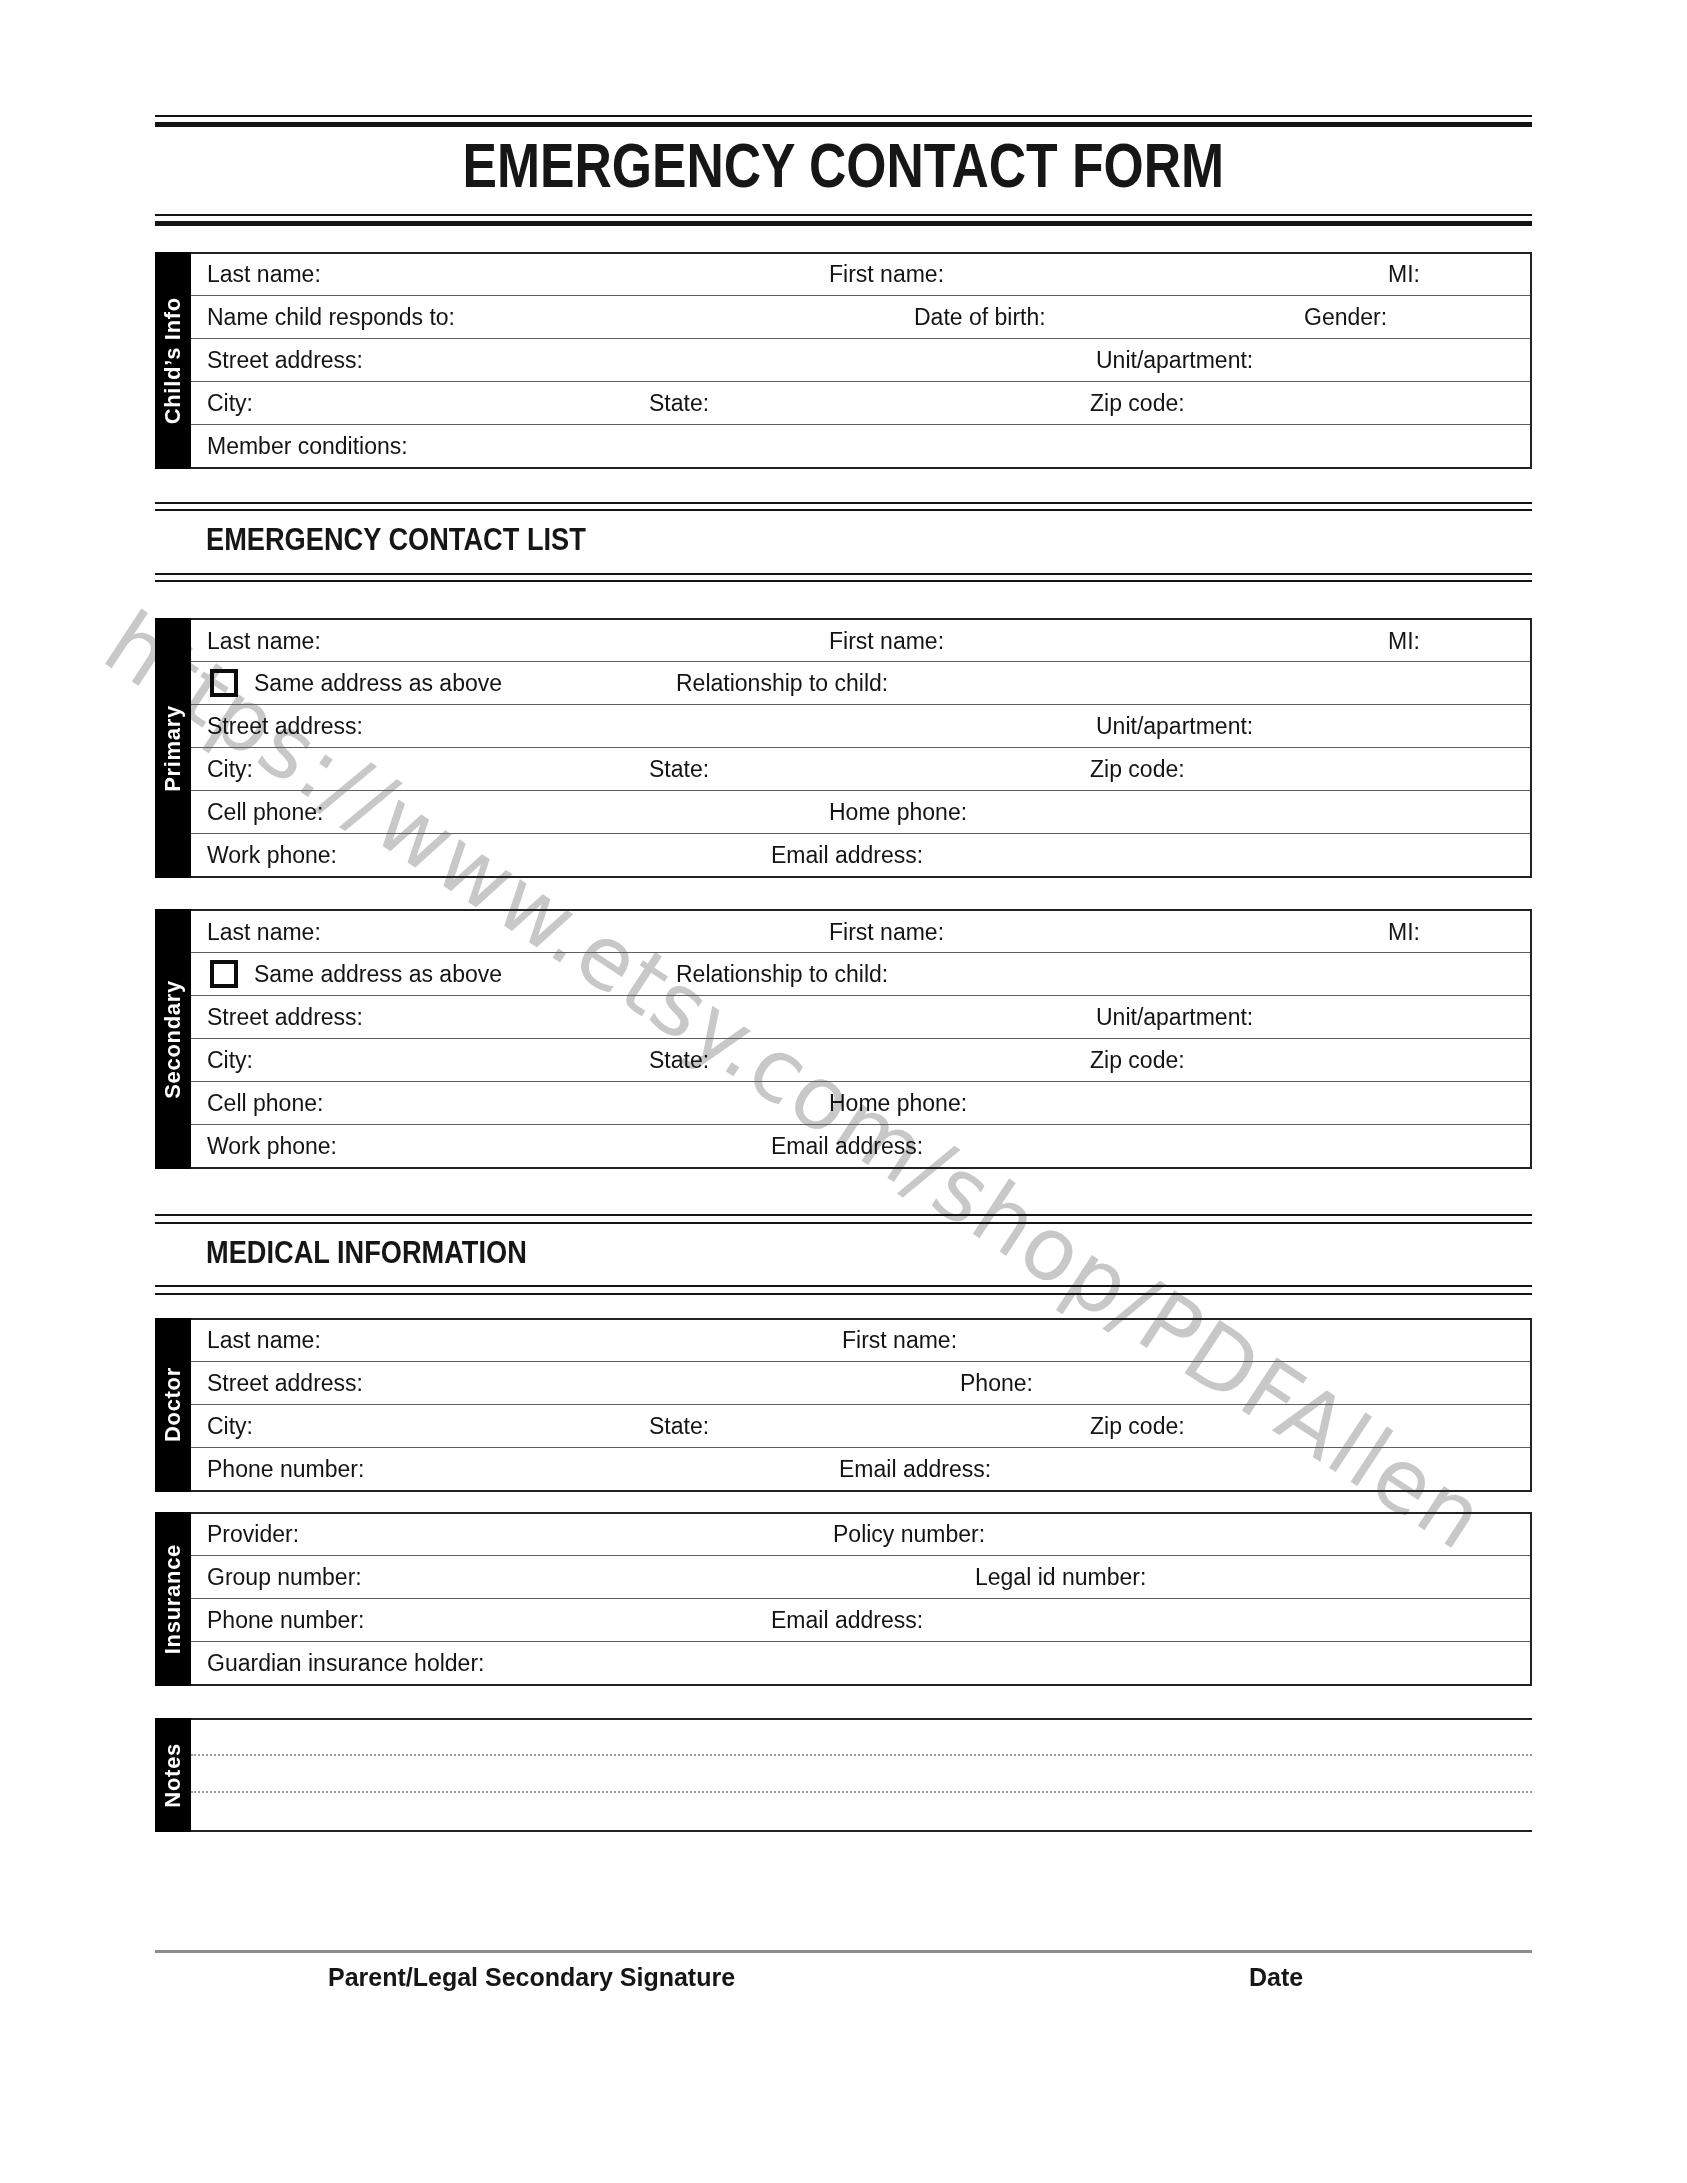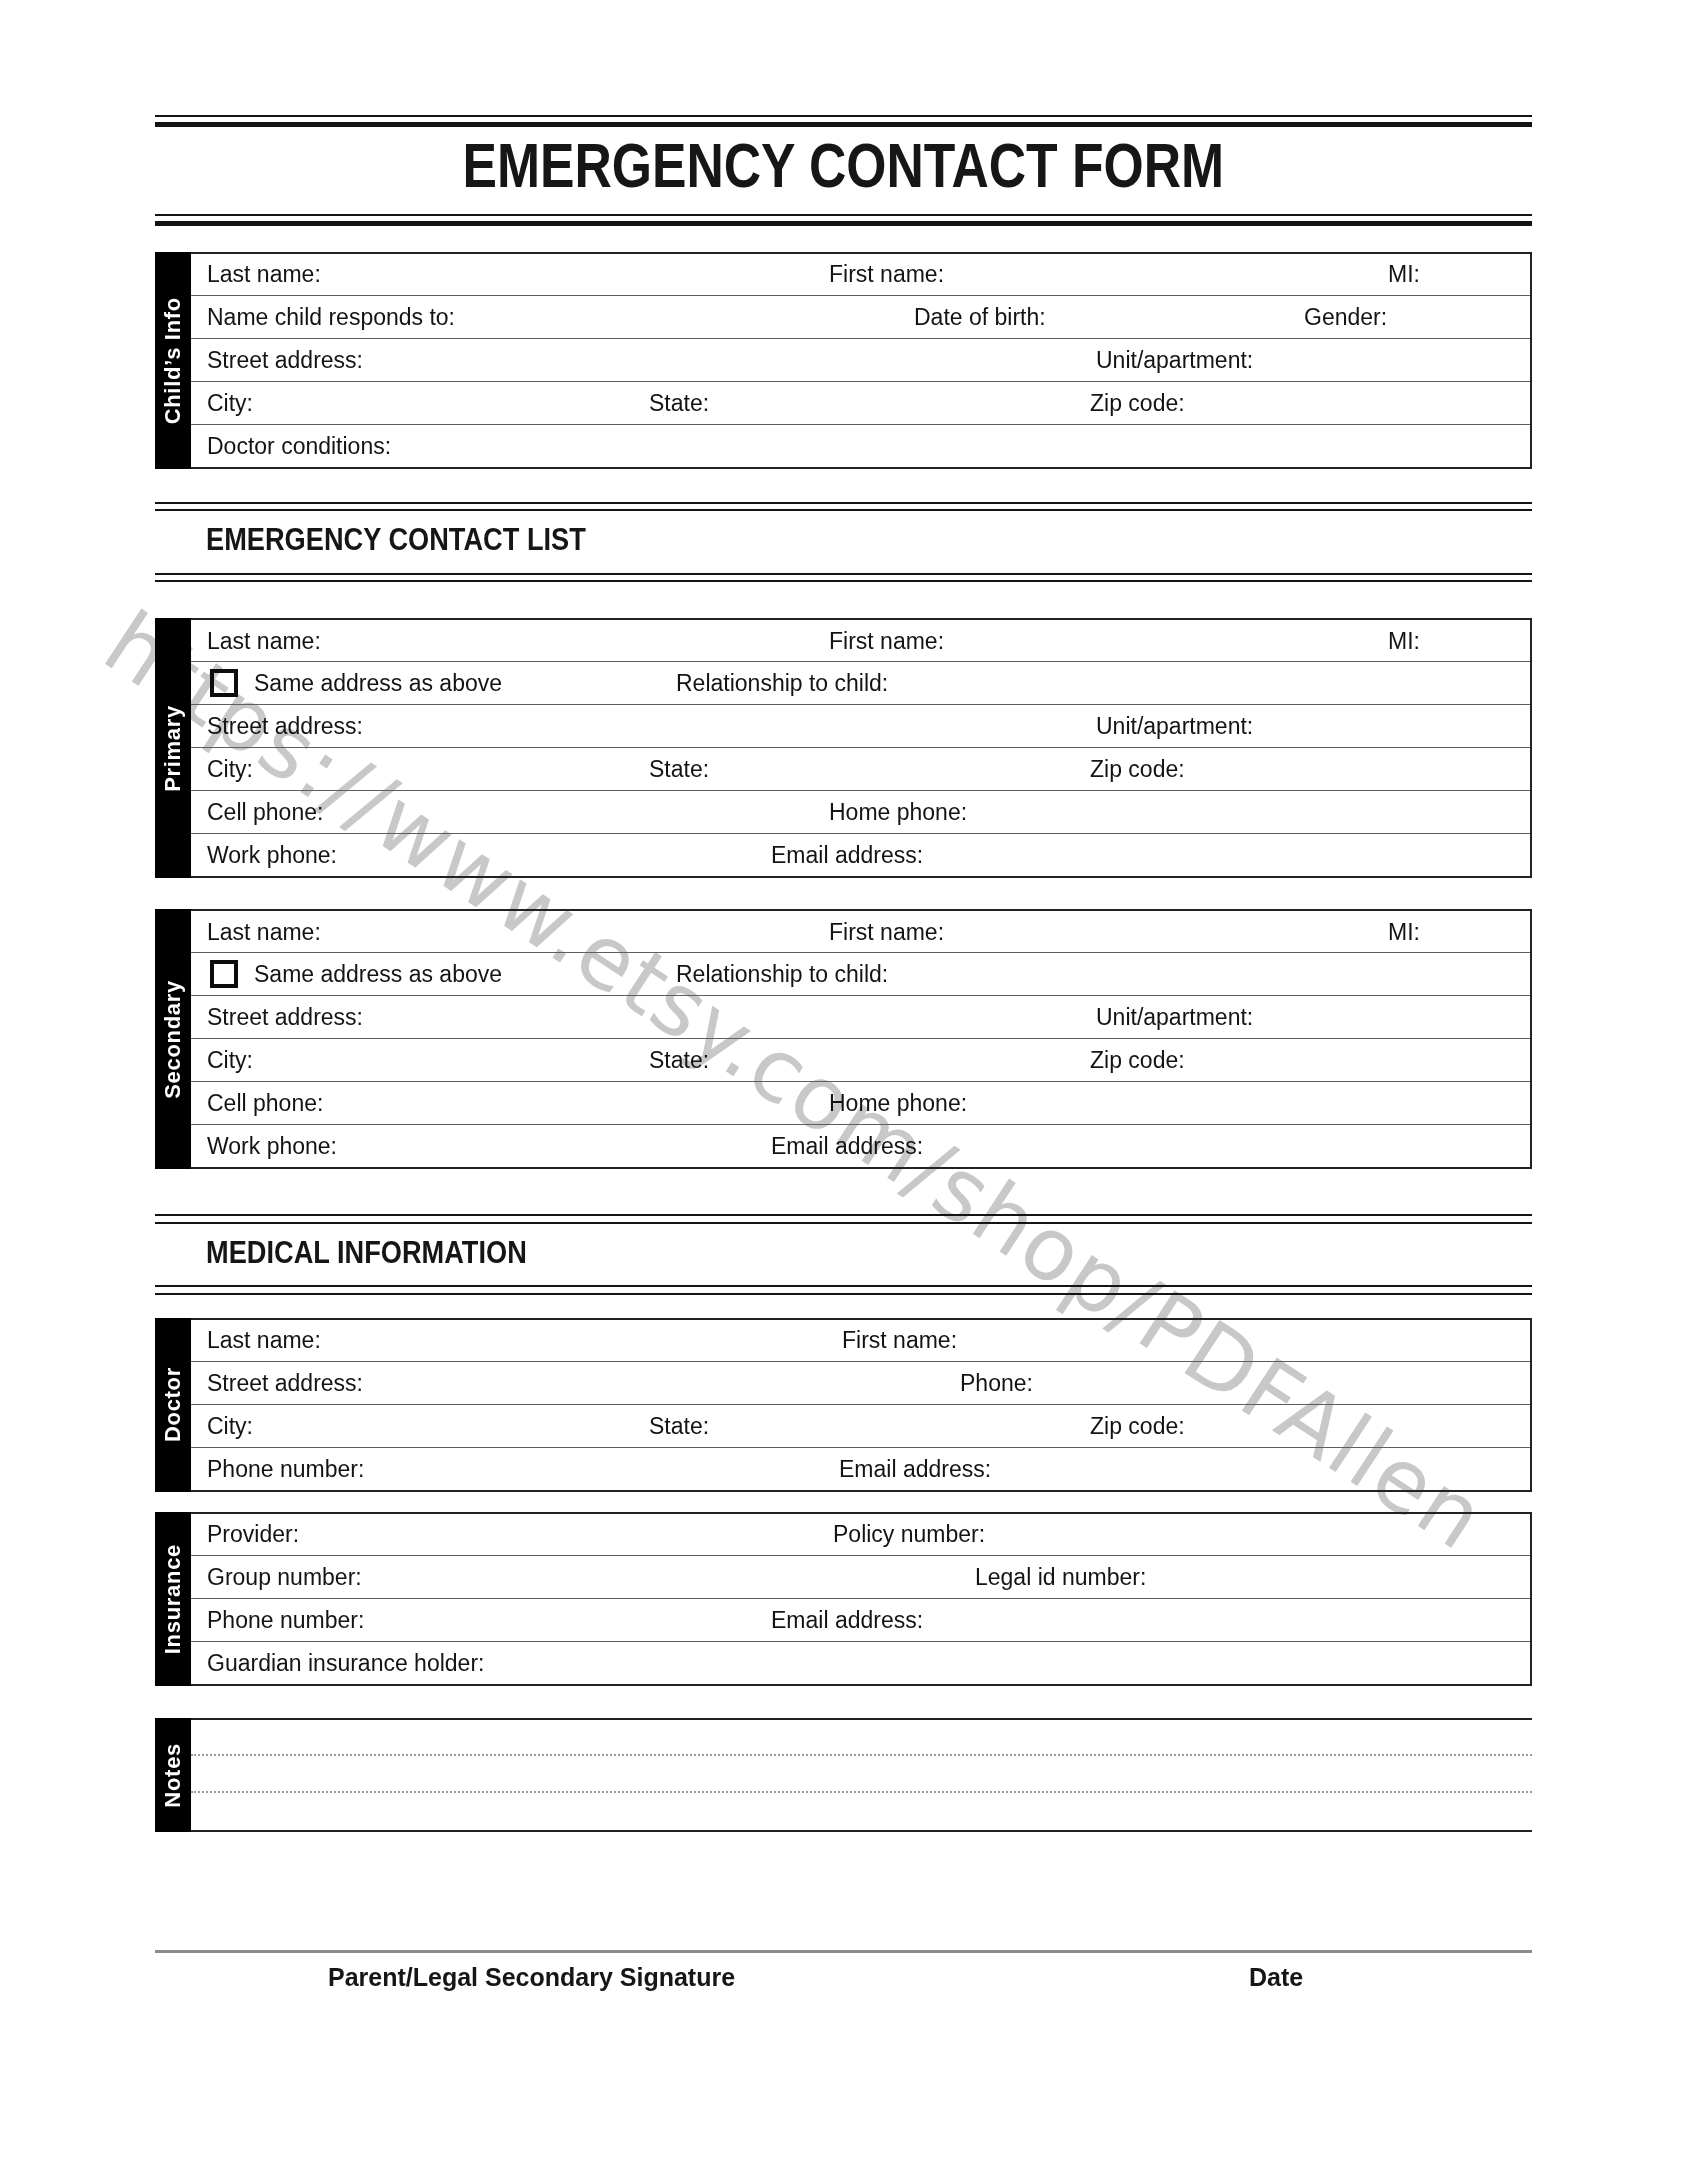--- a/index.html
+++ b/index.html
@@ -99,21 +99,21 @@
         <div class="frow">
           <span class="lbl" style="left:16px">Street address:</span>
           <span class="lbl" style="left:905px">Unit/apartment:</span>
         </div>
         <div class="frow">
           <span class="lbl" style="left:16px">City:</span>
           <span class="lbl" style="left:458px">State:</span>
           <span class="lbl" style="left:899px">Zip code:</span>
         </div>
         <div class="frow">
-          <span class="lbl" style="left:16px">Doctor conditions:</span>
+          <span class="lbl" style="left:16px">Member conditions:</span>
         </div>
       </div>
     </div>
 
     <div class="rule-sec mt-ruleC"></div>
     <div class="sechead mt-head"><span>EMERGENCY CONTACT LIST</span></div>
     <div class="rule-sec mt-ruleD"></div>
 
     <div class="ftable mt-primary">
       <div class="bar">

